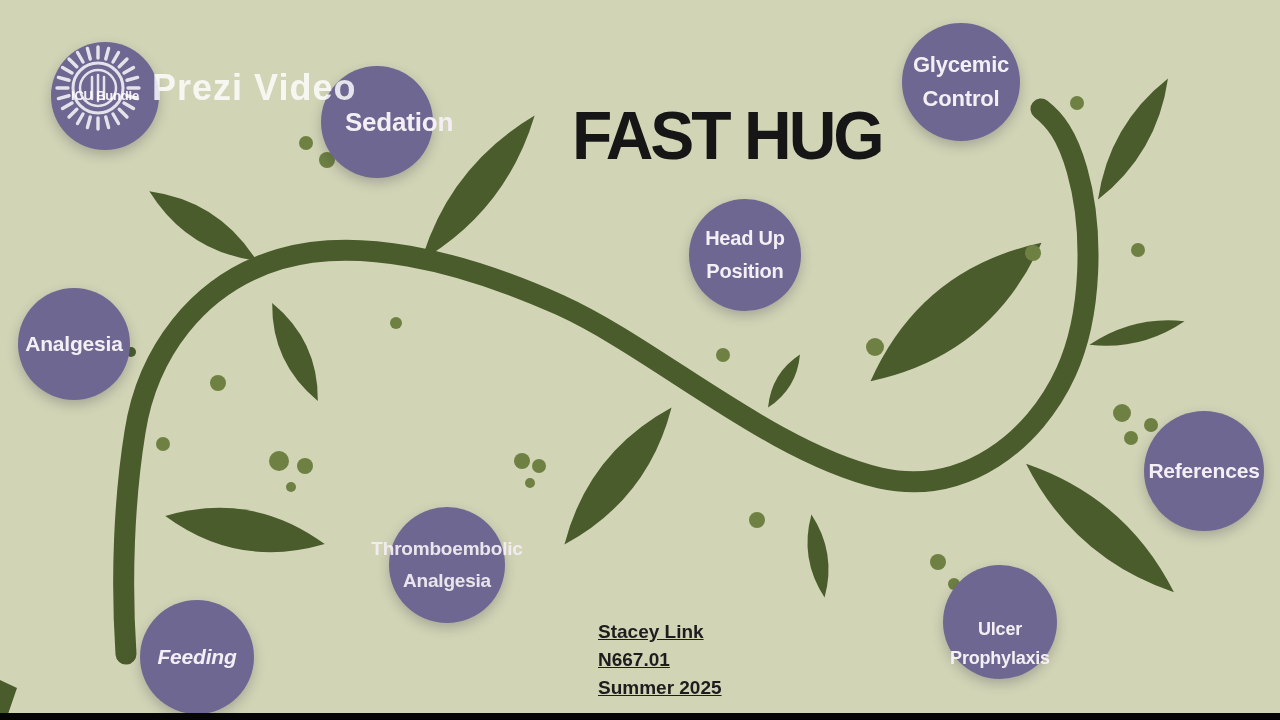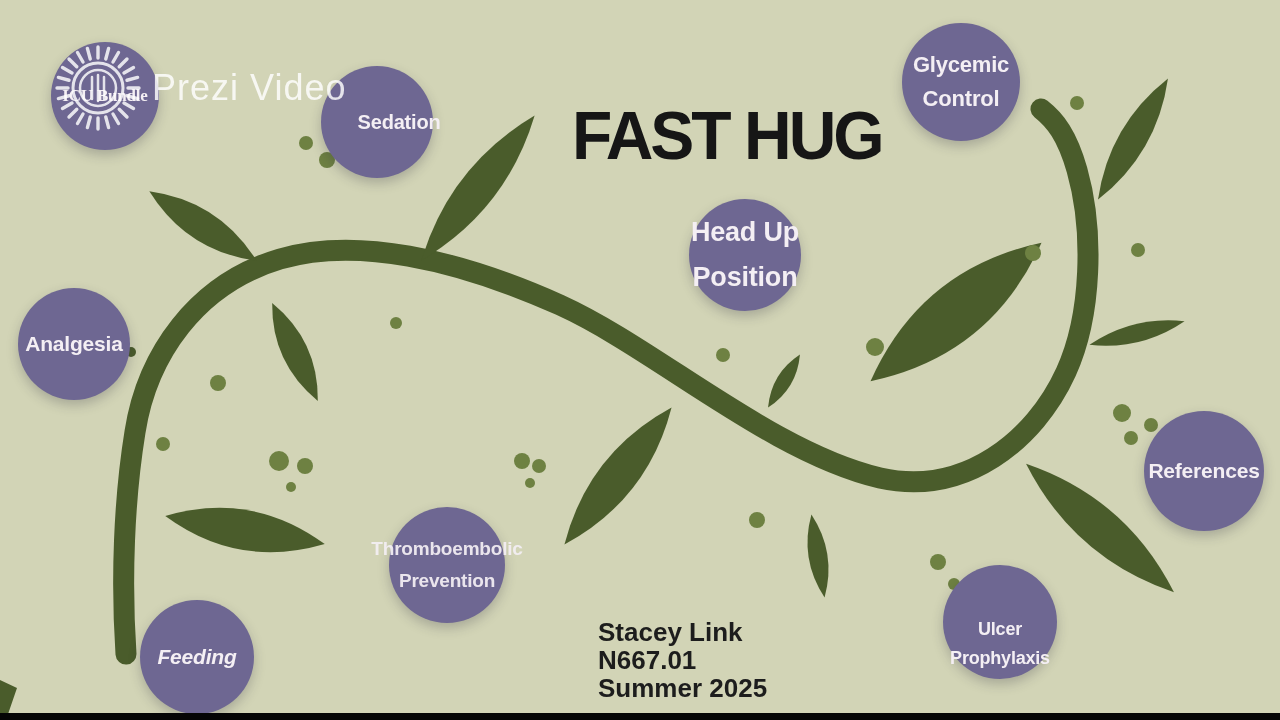--- a/index.html
+++ b/index.html
@@ -13,54 +13,54 @@
     position:absolute;z-index:3;border-radius:50%;
     background:#6e6792;
     box-shadow:0 5px 12px rgba(40,40,60,0.25);
     display:flex;align-items:center;justify-content:center;
   }
   .node span{
     color:#f4eff4;font-weight:bold;text-align:center;
     white-space:pre-line;line-height:1.5;letter-spacing:-0.2px;
   }
   .n-icu       {left:51px;  top:42px;  width:108px;height:108px;}
-  .n-icu span  {font-size:17px;white-space:nowrap;font-family:Liberation Serif, serif;}
+  .n-icu span  {font-size:13px;white-space:nowrap;}
   .n-sedation  {left:321px; top:66px;  width:112px;height:112px;}
-  .n-sedation span{font-size:20px;white-space:nowrap;margin-left:44px;}
+  .n-sedation span{font-size:26px;white-space:nowrap;margin-left:44px;}
   .n-glycemic  {left:902px; top:23px;  width:118px;height:118px;}
   .n-glycemic span{font-size:22px;line-height:1.55;}
   .n-headup    {left:689px; top:199px; width:112px;height:112px;}
-  .n-headup span{font-size:27px;line-height:1.65;}
+  .n-headup span{font-size:20px;line-height:1.65;}
   .n-analgesia {left:18px;  top:288px; width:112px;height:112px;}
   .n-analgesia span{font-size:21px;white-space:nowrap;}
   .n-references{left:1144px;top:411px; width:120px;height:120px;}
   .n-references span{font-size:21px;white-space:nowrap;}
   .n-thrombo   {left:389px; top:507px; width:116px;height:116px;}
   .n-thrombo span{font-size:19px;line-height:1.7;opacity:.93;white-space:pre;}
   .n-ulcer     {left:943px; top:565px; width:114px;height:114px;}
   .n-ulcer span{font-size:18px;line-height:1.6;margin-top:44px;}
   .n-feeding   {left:140px; top:600px; width:114px;height:114px;}
   .n-feeding span{font-size:21px;white-space:nowrap;font-style:italic;}
   .title{
     position:absolute;left:572px;top:100px;z-index:2;margin:0;
     color:#161616;font-size:66px;font-weight:bold;letter-spacing:-3px;
     line-height:1;transform:scaleY(1.05);transform-origin:top left;
     white-space:nowrap;
   }
   .credits{
     position:absolute;left:598px;top:618px;z-index:2;
-    color:#1d1d1d;font-size:26px;font-weight:bold;line-height:28px;
+    color:#1d1d1d;font-size:19px;font-weight:bold;line-height:28px;text-decoration:underline;
   }
   .watermark{
     position:absolute;left:50px;top:40px;z-index:6;
     display:flex;align-items:center;gap:6px;
     pointer-events:none;
   }
   .watermark .wm-label{
-    color:rgba(255,255,255,0.82);font-size:36px;font-weight:normal;
+    color:rgba(255,255,255,0.82);font-size:36px;font-weight:bold;
     letter-spacing:1px;white-space:nowrap;
   }
   .letterbox{
     position:absolute;left:0;bottom:0;width:1280px;height:7px;
     background:#050505;z-index:7;
   }
 </style>
 </head>
 <body>
 
@@ -135,21 +135,21 @@
 Position</span>
   </div>
   <div class="node n-analgesia">
     <span>Analgesia</span>
   </div>
   <div class="node n-references">
     <span>References</span>
   </div>
   <div class="node n-thrombo">
     <span>Thromboembolic
-Prevention</span>
+Analgesia</span>
   </div>
   <div class="node n-ulcer">
     <span>Ulcer
 Prophylaxis</span>
   </div>
   <div class="node n-feeding">
     <span>Feeding</span>
   </div>
 
   <div class="credits">

